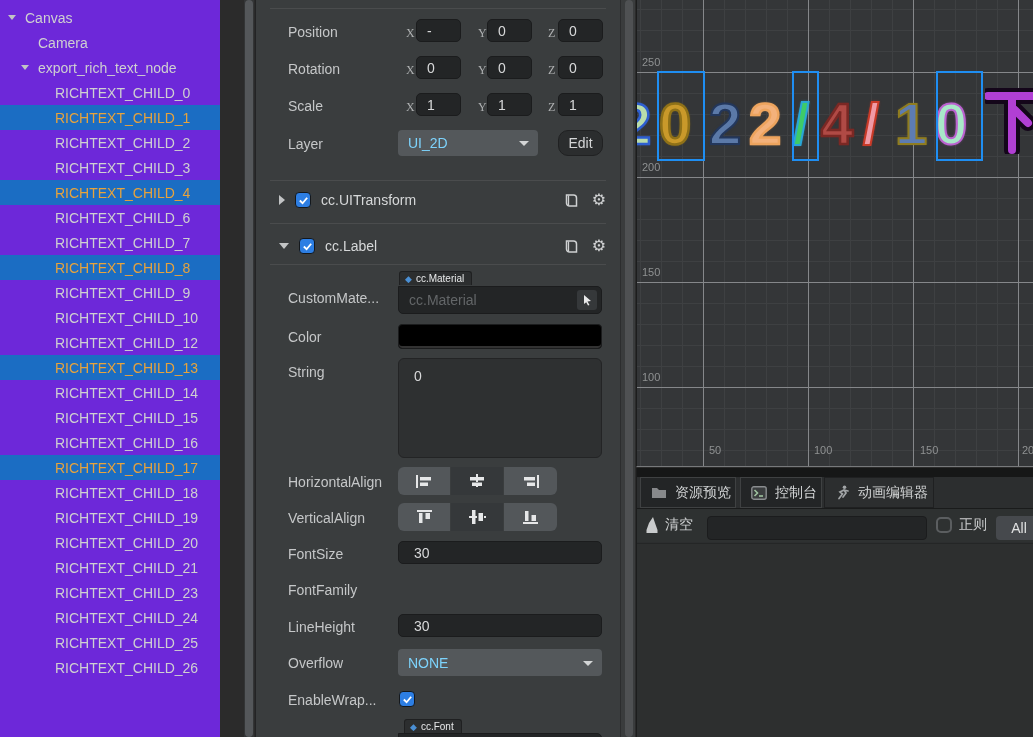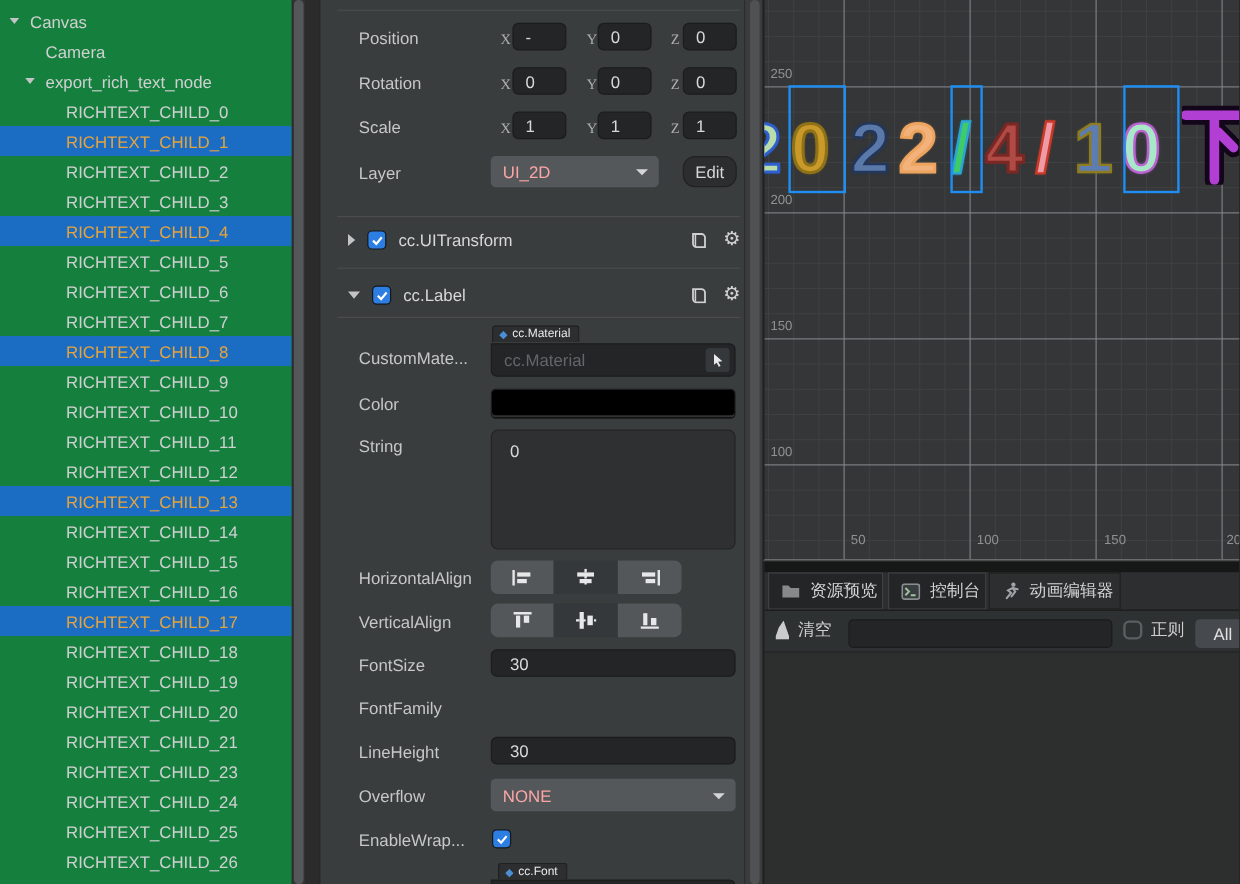--- a/index.html
+++ b/index.html
@@ -1,43 +1,43 @@
 <!DOCTYPE html>
 <html><head>
 <meta charset="utf-8">
 <style>
   html,body{margin:0;padding:0;background:#222;}
   *{box-sizing:border-box;font-family:"Liberation Sans",sans-serif;}
   .app{position:relative;width:1033px;height:737px;overflow:hidden;background:#2b2b2b;color:#cfd0d1;font-size:14px;}
 
   
-  .hierarchy{position:absolute;left:0;top:0;width:243px;height:737px;background:#15803d;padding-top:5px;overflow:hidden;}
+  .hierarchy{position:absolute;left:0;top:0;width:220px;height:737px;background:#6d28d9;padding-top:5px;overflow:hidden;}
   .hrow{height:25px;display:flex;align-items:center;white-space:nowrap;color:#cfd0d1;}
   .hrow.selected{background:#1b6dc3;color:#e7a33c;}
   .hrow .tri{width:0;height:0;border-left:4px solid transparent;border-right:4px solid transparent;border-top:5px solid #c2c4c5;margin-right:9px;flex:0 0 auto;}
   .hrow.root{padding-left:8px;}
   .hrow.camera{padding-left:38px;}
   .hrow.richnode{padding-left:21px;}
   .hrow.child{padding-left:55px;}
 
   .vscroll{position:absolute;top:0;height:737px;}
   .vscroll .thumb{position:absolute;top:0;height:737px;border-radius:4px;}
   .sb1{left:244px;width:10px;background:#333536;}
   .sb1 .thumb{left:1px;width:8px;background:#54575a;}
   .sb2{left:620px;width:15px;background:#3a3c3d;border-left:1px solid #2c2d2e;}
   .sb2 .thumb{left:4px;width:8px;background:#4f5153;}
 
   
-  .inspector{position:absolute;left:266px;top:0;width:365px;height:737px;background:#3a3d3e;border-left:1px solid #232425;overflow:hidden;}
+  .inspector{position:absolute;left:255px;top:0;width:365px;height:737px;background:#3a3d3e;border-left:1px solid #232425;overflow:hidden;}
   .ilabel{position:absolute;left:32px;color:#c5c7c8;}
   .idivider{position:absolute;left:14px;right:14px;height:1px;background:#4a4c4d;}
   .ifield{position:absolute;background:#232526;border:1px solid #1b1c1d;border-radius:5px;color:#d8d9da;font-size:14px;padding:0 10px;outline:none;}
   .axis{position:absolute;color:#aeb0b1;font-family:"Liberation Serif",serif;font-size:12px;}
   .vfield{width:45px;height:23px;}
-  .dropdown{position:absolute;background:#54585b;border-radius:4px;color:#fca5a5;display:flex;align-items:center;padding:0 10px;}
+  .dropdown{position:absolute;background:#54585b;border-radius:4px;color:#7dd3fc;display:flex;align-items:center;padding:0 10px;}
   .dropdown .caret{position:absolute;right:9px;top:50%;margin-top:-2px;width:0;height:0;border-left:5px solid transparent;border-right:5px solid transparent;border-top:5px solid #d3d5d6;}
   .btn{position:absolute;background:#2b2d2e;border:1px solid #202122;border-radius:10px;color:#d5d6d7;display:flex;align-items:center;justify-content:center;}
   .comp-header{position:absolute;left:0;width:100%;height:24px;display:flex;align-items:center;}
   .comp-header .tri{width:0;height:0;margin-left:23px;margin-right:10px;}
   .tri.right{border-top:5px solid transparent;border-bottom:5px solid transparent;border-left:6px solid #c2c4c5;}
   .tri.down2{border-left:5px solid transparent;border-right:5px solid transparent;border-top:6px solid #c2c4c5;}
   .bluecheck{width:16px;height:16px;border-radius:4px;background:#2d7ee3;border:1px solid #14181c;display:flex;align-items:center;justify-content:center;flex:0 0 auto;}
   .comp-header .cname{margin-left:10px;color:#d6d8d9;}
   .hicons{position:absolute;right:14px;display:flex;gap:14px;align-items:center;}
   .gear{color:#d0d2d3;font-size:16px;line-height:16px;}
@@ -108,39 +108,33 @@
         <div class="hrow child">
           <span>RICHTEXT_CHILD_2</span>
         </div>
         <div class="hrow child">
           <span>RICHTEXT_CHILD_3</span>
         </div>
         <div class="hrow child selected">
           <span>RICHTEXT_CHILD_4</span>
         </div>
         <div class="hrow child">
-          <span>RICHTEXT_CHILD_5</span>
-        </div>
-        <div class="hrow child">
           <span>RICHTEXT_CHILD_6</span>
         </div>
         <div class="hrow child">
           <span>RICHTEXT_CHILD_7</span>
         </div>
         <div class="hrow child selected">
           <span>RICHTEXT_CHILD_8</span>
         </div>
         <div class="hrow child">
           <span>RICHTEXT_CHILD_9</span>
         </div>
         <div class="hrow child">
           <span>RICHTEXT_CHILD_10</span>
-        </div>
-        <div class="hrow child">
-          <span>RICHTEXT_CHILD_11</span>
         </div>
         <div class="hrow child">
           <span>RICHTEXT_CHILD_12</span>
         </div>
         <div class="hrow child selected">
           <span>RICHTEXT_CHILD_13</span>
         </div>
         <div class="hrow child">
           <span>RICHTEXT_CHILD_14</span>
         </div>

